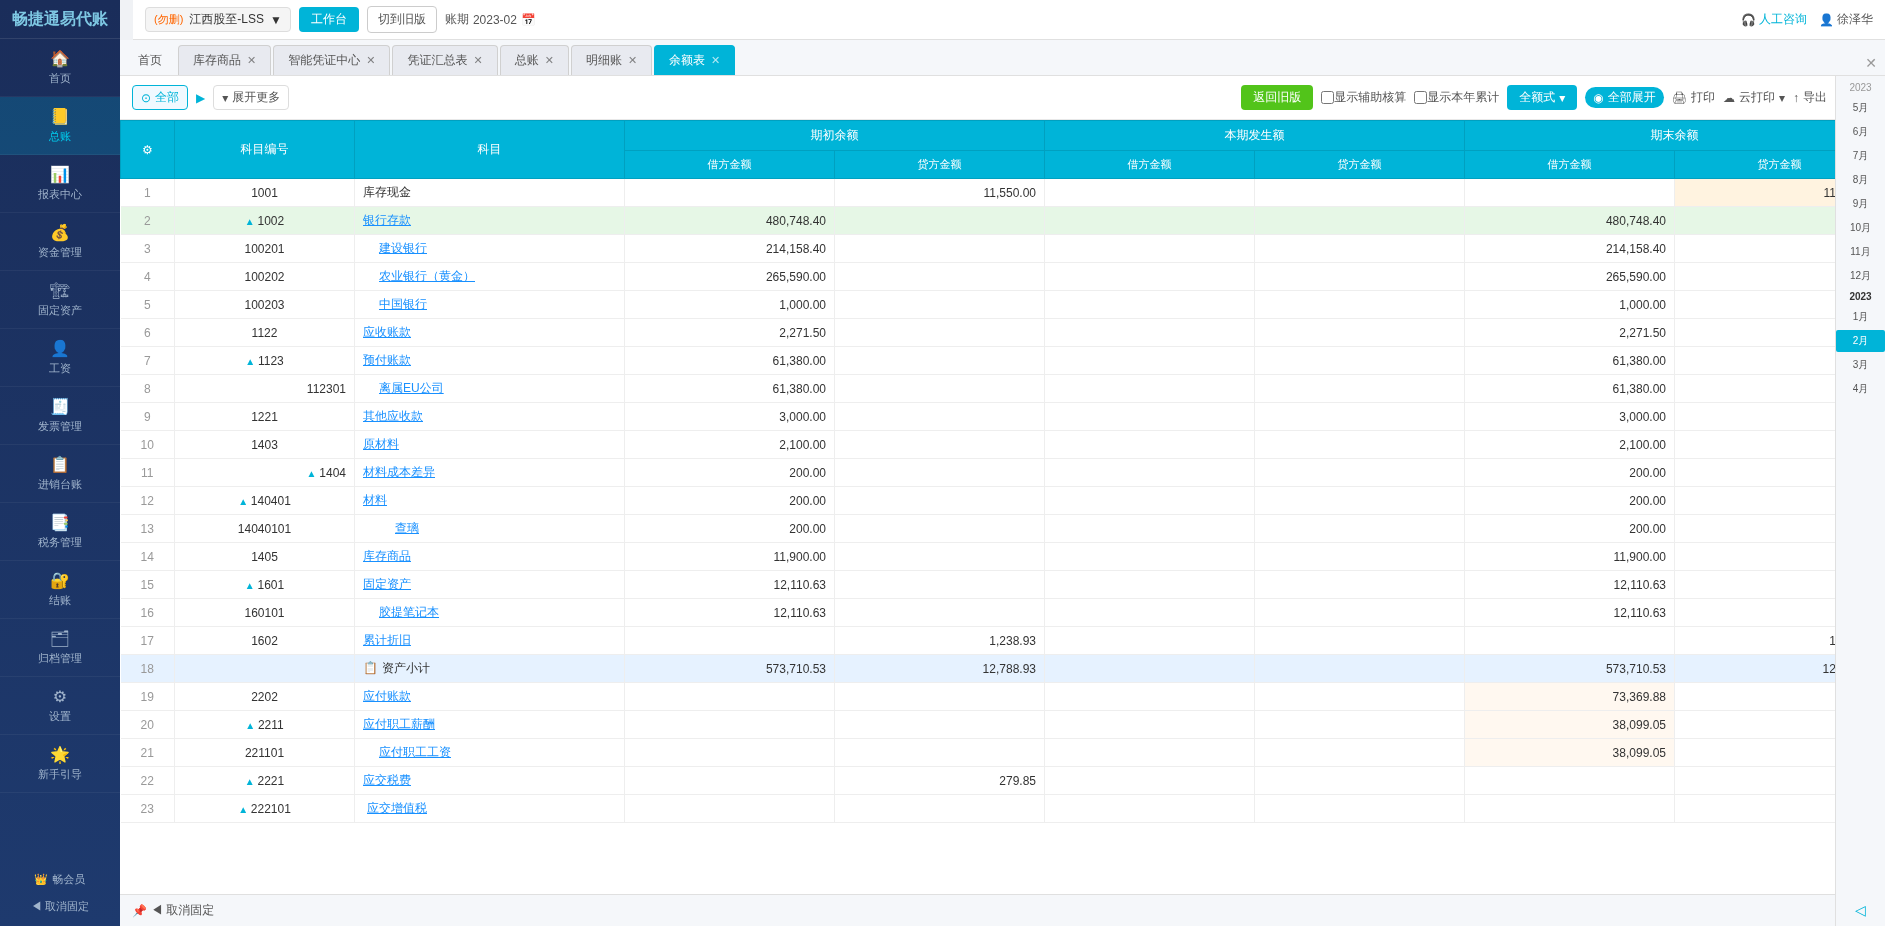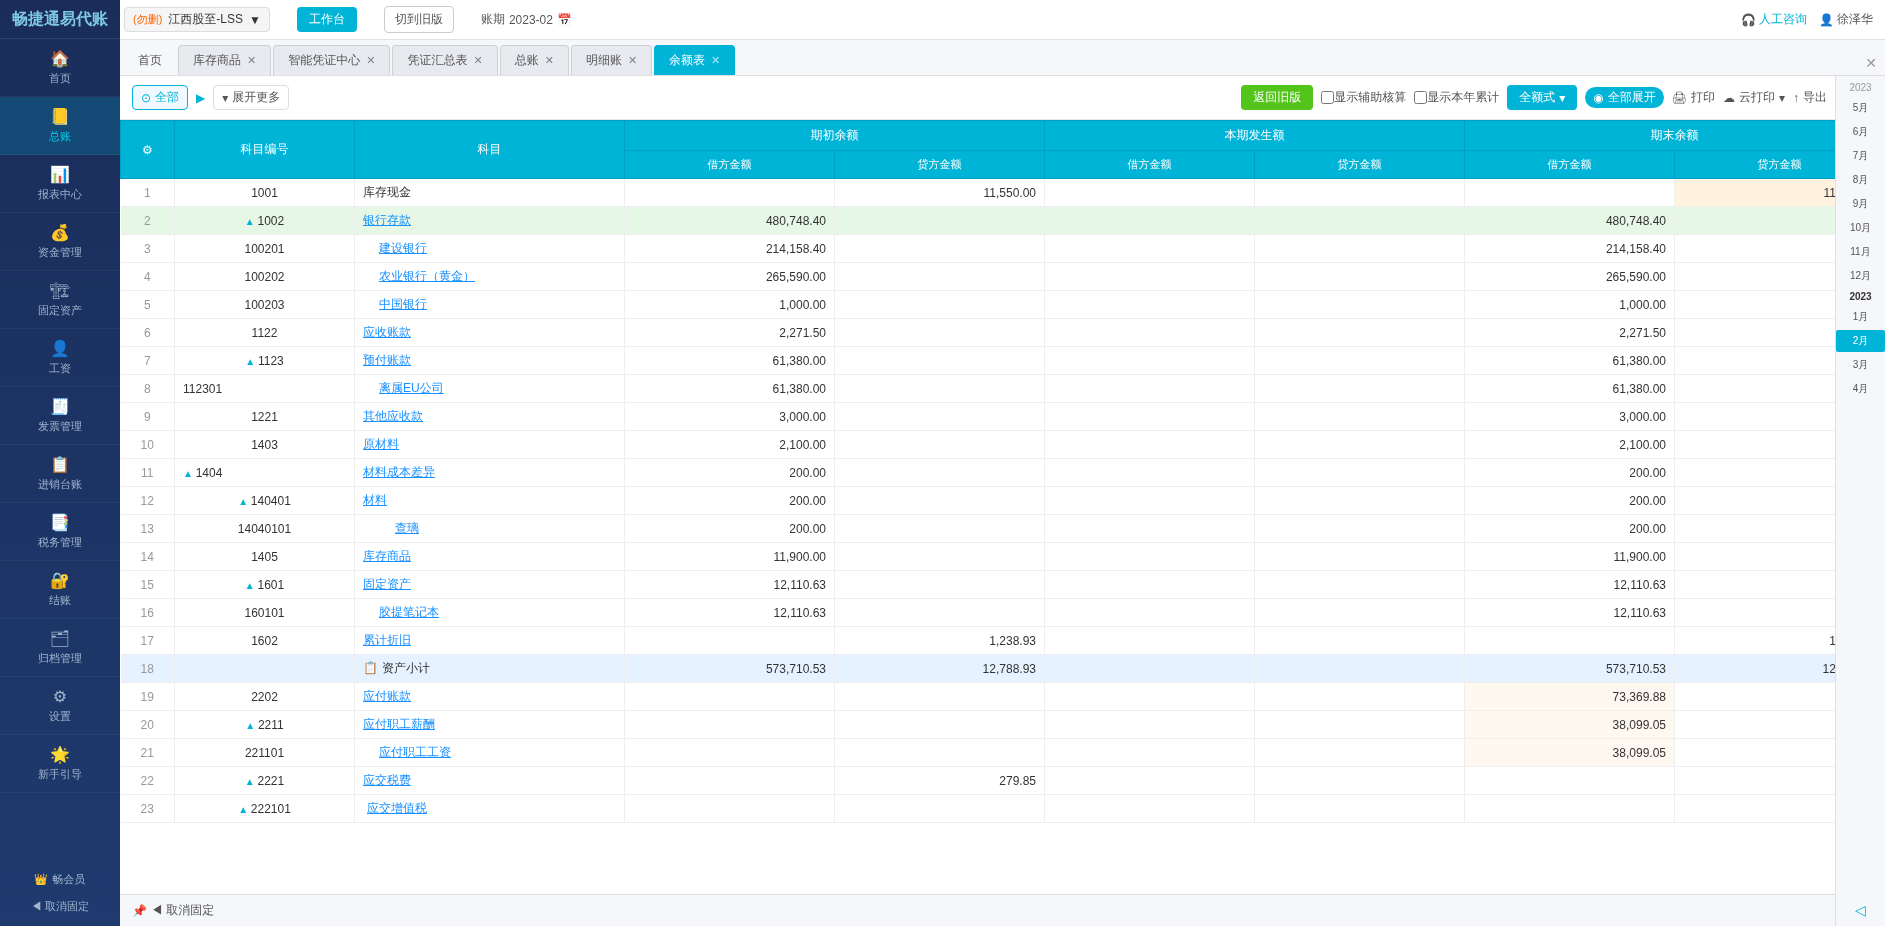--- a/index.html
+++ b/index.html
@@ -27,23 +27,23 @@
       margin-top: auto; padding: 8px 5px;
       display: flex; flex-direction: column; align-items: center; gap: 4px;
     }
     .sidebar-bottom-item {
       font-size: 11px; color: #a0b4cc; cursor: pointer; padding: 4px 8px;
       display: flex; align-items: center; gap: 4px;
     }
 
     
     .header {
-      position: fixed; left: 112px; top: 0; right: 0; height: 40px;
+      position: fixed; left: 133px; top: 0; right: 0; height: 40px;
       background: #fff; border-bottom: 1px solid #e0e0e0;
-      display: flex; align-items: center; padding: 0 12px; gap: 27px; z-index: 99;
+      display: flex; align-items: center; padding: 0 12px; gap: 8px; z-index: 99;
     }
     .company-select {
       display: flex; align-items: center; gap: 6px; background: #f5f5f5;
       border: 1px solid #ddd; border-radius: 4px; padding: 3px 8px; cursor: pointer;
       font-size: 12px;
     }
     .company-select .tag { color: #ff6600; font-size: 11px; }
     .btn-workbench {
       background: #00b4d8; color: #fff; border: none; border-radius: 4px;
       padding: 4px 12px; cursor: pointer; font-size: 12px;
@@ -438,21 +438,21 @@
             <td style="padding-left: 8px;"><a href="#" class="account-link">预付账款</a></td>
             <td class="num">61,380.00</td>
             <td class="num"></td>
             <td class="num"></td>
             <td class="num"></td>
             <td class="num">61,380.00</td>
             <td class="num"></td>
           </tr>
           <tr>
             <td style="text-align: center; color: rgb(153, 153, 153);">8</td>
-            <td style="text-align: left;">112301</td>
+            <td style="text-align: right;">112301</td>
             <td style="padding-left: 24px;"><a href="#" class="account-link">离属EU公司</a></td>
             <td class="num">61,380.00</td>
             <td class="num"></td>
             <td class="num"></td>
             <td class="num"></td>
             <td class="num">61,380.00</td>
             <td class="num"></td>
           </tr>
           <tr>
             <td style="text-align: center; color: rgb(153, 153, 153);">9</td>
@@ -471,21 +471,21 @@
             <td style="padding-left: 8px;"><a href="#" class="account-link">原材料</a></td>
             <td class="num">2,100.00</td>
             <td class="num"></td>
             <td class="num"></td>
             <td class="num"></td>
             <td class="num">2,100.00</td>
             <td class="num"></td>
           </tr>
           <tr>
             <td style="text-align: center; color: rgb(153, 153, 153);">11</td>
-            <td style="text-align: left;"><span style="color:#00b4d8;font-size:10px;">▲ </span>1404</td>
+            <td style="text-align: right;"><span style="color:#00b4d8;font-size:10px;">▲ </span>1404</td>
             <td style="padding-left: 8px;"><a href="#" class="account-link">材料成本差异</a></td>
             <td class="num">200.00</td>
             <td class="num"></td>
             <td class="num"></td>
             <td class="num"></td>
             <td class="num">200.00</td>
             <td class="num"></td>
           </tr>
           <tr>
             <td style="text-align: center; color: rgb(153, 153, 153);">12</td>

